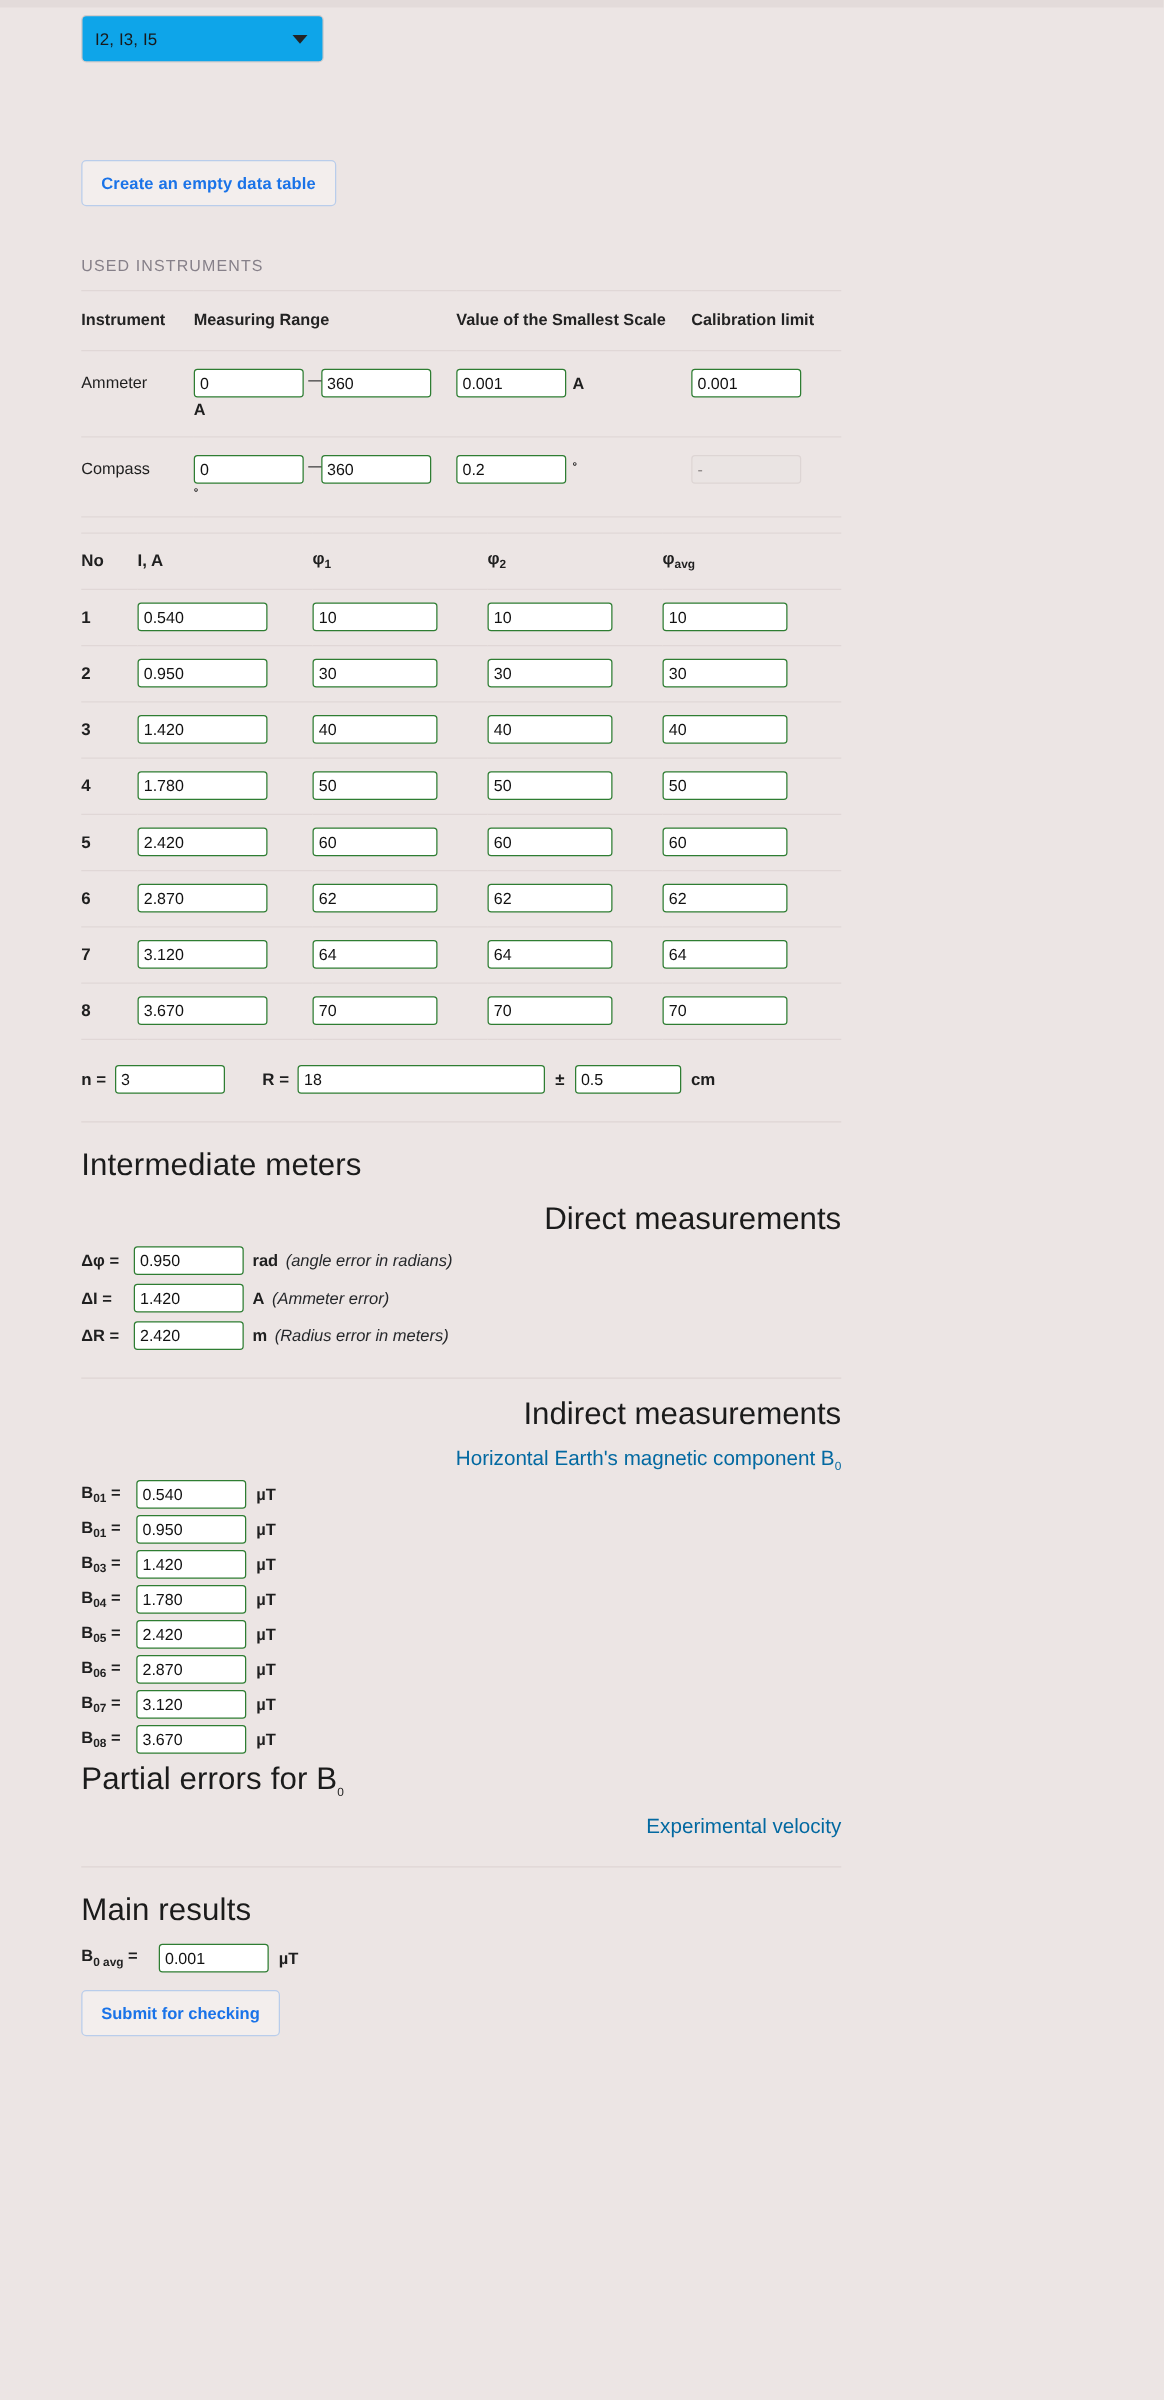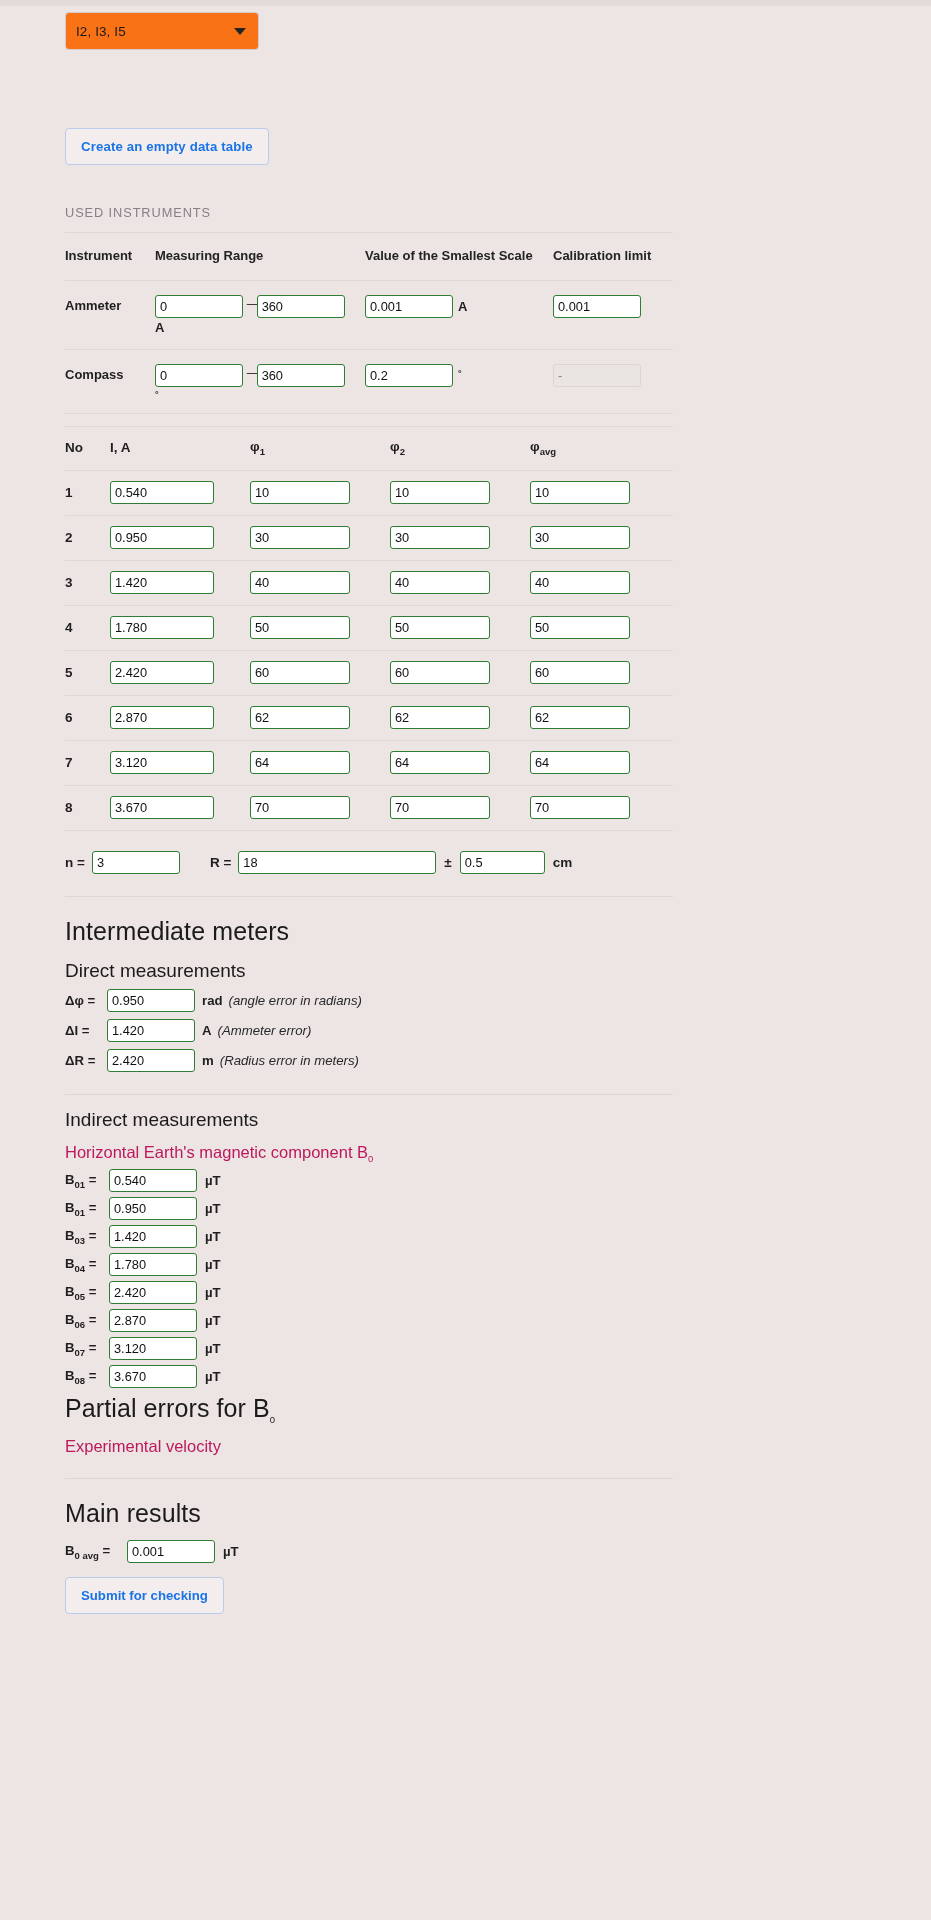--- a/index.html
+++ b/index.html
@@ -13,21 +13,21 @@
   body { width: 931px; min-height: 1920px; position: relative; overflow: hidden; }
 
   .topbar { height: 6px; background: #e3dbda; width: 100%; }
 
   .page { width: 931px; padding: 0; }
   .wrap { width: 608px; margin-left: 65px; }
 
   
   .select-box {
     width: 194px; height: 38px;
-    background: #f97316;
+    background: #0ea5e9;
     border: 1px solid #d4cbca;
     border-radius: 4px;
     display: flex; align-items: center;
     padding: 0 10px;
     position: relative;
     margin-top: 6px;
   }
   .select-box .val { font-size: 13.5px; color: #18191a; letter-spacing: .1px; }
   .caret {
     position: absolute; right: 12px; top: 50%;
@@ -69,21 +69,21 @@
     padding: 9px 0;
     text-align: left;
     vertical-align: top;
   }
   table.grid thead th {
     font-size: 13px; font-weight: 700; color: #232323;
     padding-top: 13px; padding-bottom: 14px; line-height: 1.55;
   }
   table.grid tbody td { font-size: 13px; padding-top: 14px; padding-bottom: 14px; }
   table.grid tbody tr:last-child td { border-bottom: 1px solid #e0d7d6; }
-  .instr-name { font-weight: 700; font-size: 13.5px; padding-top: 17px !important; }
+  .instr-name { font-weight: 400; font-size: 13.5px; padding-top: 17px !important; }
 
   
   input.f {
     border: 1.6px solid #2e7d32;
     background: #fff;
     border-radius: 3px;
     height: 23px;
     font-size: 12.8px;
     font-family: "Liberation Sans", sans-serif;
     color: #111;
@@ -129,22 +129,22 @@
   .nr-row .n-in { width: 88px; margin-left: 7px; }
   .nr-row .r-lbl { margin-left: 30px; }
   .nr-row .r-in { width: 198px; margin-left: 7px; }
   .nr-row .pm { margin-left: 8px; font-size: 13.5px; font-weight: 700; }
   .nr-row .dr-in { width: 85px; margin-left: 8px; }
   .nr-row .cm { margin-left: 8px; font-size: 13.5px; font-weight: 700; }
 
   .hr { border: none; border-top: 1px solid #ded5d4; margin: 22px 0 0 0; width: 608px; }
 
   h2.big { font-size: 25px; font-weight: 400; margin: 20px 0 0 0; color: #1b1b1b; letter-spacing: .1px;}
-  h3.mid { font-size: 19px; font-weight: 400; margin: 14px 0 0 0; color: #1b1b1b; }
-  h4.small { font-size: 16.5px; font-weight: 400; margin: 12px 0 0 0; color: #be185d; }
+  h3.mid { font-size: 25px; font-weight: 400; margin: 14px 0 0 0; color: #1b1b1b; text-align: right; }
+  h4.small { font-size: 16.5px; font-weight: 400; margin: 12px 0 0 0; color: #0369a1; text-align: right; }
 
   .eq-row { display: flex; align-items: center; margin-top: 7px; }
   .eq-lbl { font-size: 13.2px; font-weight: 700; min-width: 42px; }
   .eq-in { width: 88px; }
   .eq-unit { font-size: 13.2px; font-weight: 700; margin-left: 7px; }
   .eq-note { font-size: 13.2px; font-style: italic; margin-left: 6px; color: #26282b; }
 
   .b-row { display: flex; align-items: center; margin-top: 5px; }
   .b-lbl { font-size: 13.2px; font-weight: 700; min-width: 44px; }
   .b-in { width: 88px; }

